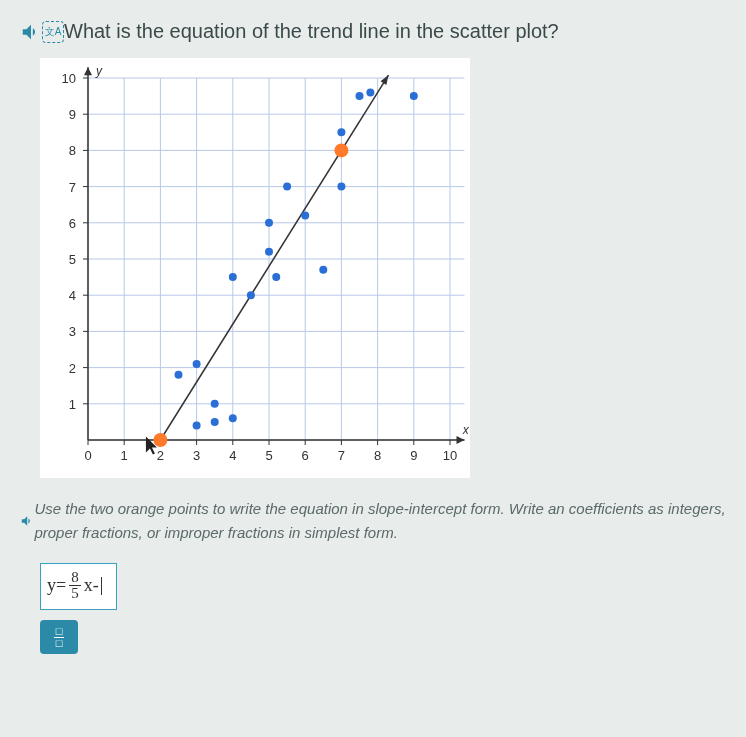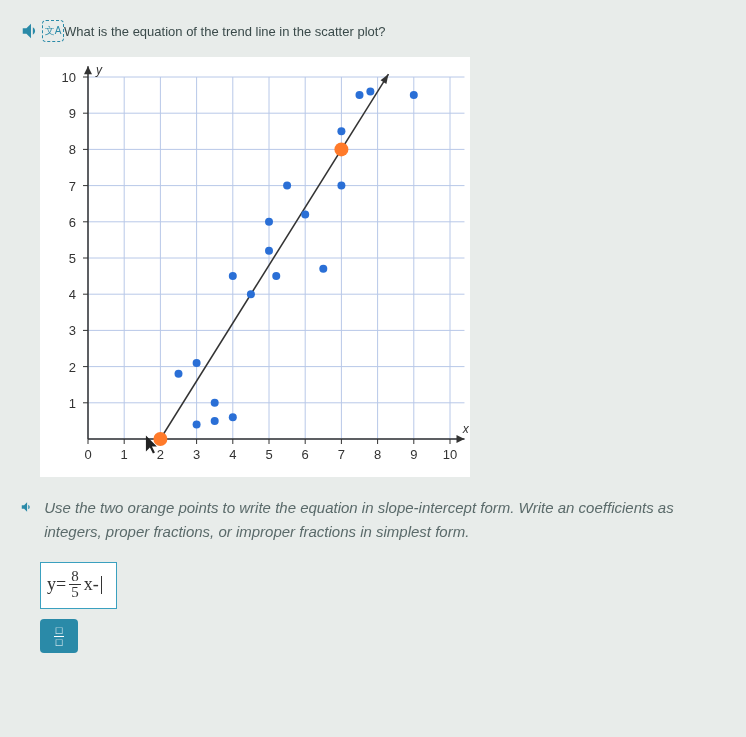--- a/index.html
+++ b/index.html
@@ -11,24 +11,24 @@
       height: 737px;
       color: #3a4a4a;
     }
     .header-row {
       display: flex;
       align-items: center;
       margin-bottom: 15px;
     }
     .speaker-icon { width: 22px; height: 22px; fill: #2a8aa8; cursor: pointer; }
     .translate-icon { width: 22px; height: 22px; border: 1px dashed #2a8aa8; border-radius: 4px; display:flex; align-items:center; justify-content:center; font-size:10px; color:#2a8aa8; cursor:pointer; }
-    .question-text { font-size: 13px; color: #3a4a4a; }
+    .question-text { font-size: 20px; color: #3a4a4a; }
     .chart-wrap { margin: 10px 0 15px 20px; }
     svg.chart { background: #fff; }
-    .instr-row { display:flex; align-items:flex-start; gap:10px; margin-top: 8px; }
+    .instr-row { display:flex; align-items:center; margin-top: 8px; }
     .instr-text { font-size: 15px; color:#5a6a6a; font-style: italic; line-height: 1.6; }
     .answer-box {
       margin: 18px 0 0 20px;
       border: 1px solid #3aa0bf;
       background: #fff;
       padding: 6px 14px 8px 6px;
       display: inline-flex;
       align-items: center;
       font-family: 'Times New Roman', serif;
       font-size: 18px;

